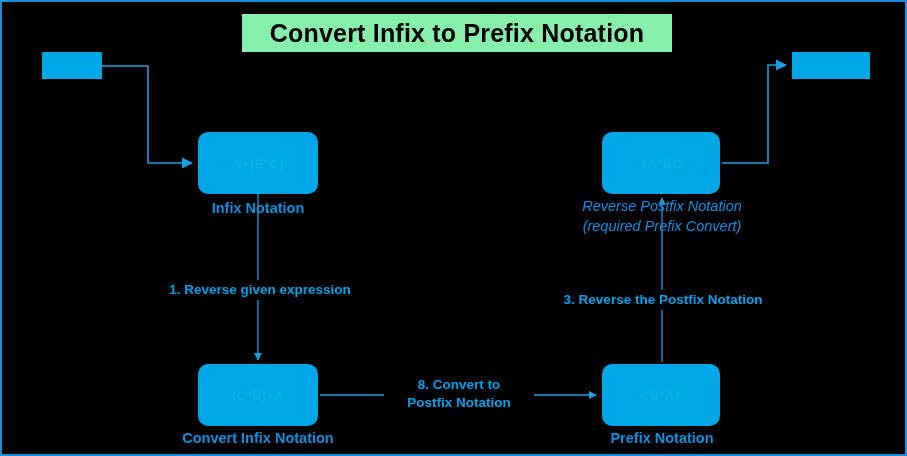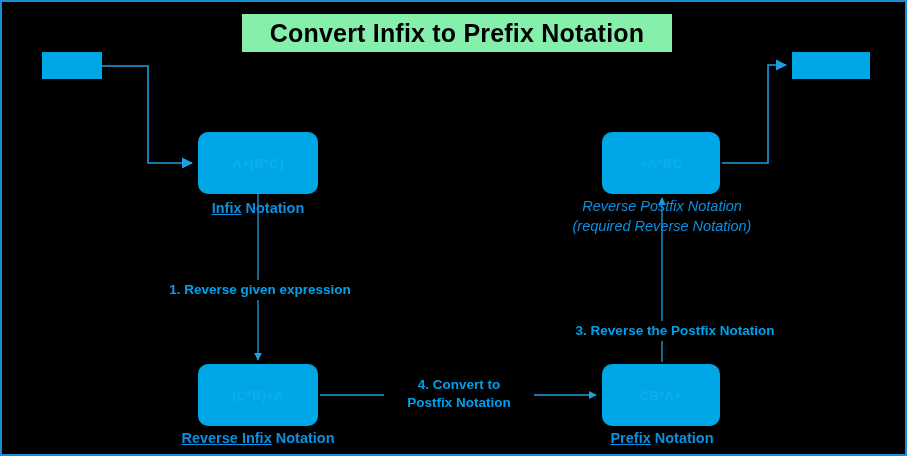--- a/index.html
+++ b/index.html
@@ -77,42 +77,42 @@
 
   
   .caption {
     position: absolute;
     text-align: center;
     color: #0b8fe0;
     font-size: 14.5px;
     line-height: 20px;
     white-space: nowrap;
   }
-  .caption b { font-weight: 700; text-decoration: underline; }
+  .caption b { font-weight: 700; }
   .caption .light { font-weight: 700; }
   #cap-infix        { left: 156px; top: 196px; width: 200px; }
   #cap-rev-postfix  { left: 540px; top: 194px; width: 240px; font-style: italic; }
   #cap-rev-infix    { left: 156px; top: 426px; width: 200px; }
   #cap-postfix      { left: 560px; top: 426px; width: 200px; }
 
   
   .step-label {
     position: absolute;
     color: #00a0ea;
     font-size: 13.5px;
     font-weight: 700;
     text-align: center;
     line-height: 18px;
     white-space: nowrap;
     background: #000000;
     padding: 1px 4px;
   }
   #step1 { left: 138px; top: 278px; width: 232px; }
   #step2 { left: 382px; top: 373px; width: 142px; }
-  #step3 { left: 540px; top: 288px; width: 258px; margin-top: 31px; }
+  #step3 { left: 528px; top: 288px; width: 258px; }
 
   
   #wires {
     position: absolute;
     left: 0; top: 0;
     width: 907px;
     height: 456px;
     pointer-events: none;
   }
 </style>
@@ -168,33 +168,33 @@
   <div class="proc-box" id="postfix-box">
     <span class="expr">CB*A+</span>
   </div>
 
   <div class="caption" id="cap-infix">
     <b>Infix</b><span class="light"> Notation</span>
   </div>
 
   <div class="caption" id="cap-rev-postfix">
     <div>Reverse Postfix Notation</div>
-    <div>(required Reverse Notation)</div>
+    <div>(required Prefix Convert)</div>
   </div>
 
   <div class="caption" id="cap-rev-infix">
-    <b>Reverse Infix</b><span class="light"> Notation</span>
+    <b>Convert Infix</b><span class="light"> Notation</span>
   </div>
 
   <div class="caption" id="cap-postfix">
     <b>Prefix</b><span class="light"> Notation</span>
   </div>
 
   <div class="step-label" id="step1">1. Reverse given expression</div>
 
   <div class="step-label" id="step2">
-    <div>4. Convert to</div>
+    <div>8. Convert to</div>
     <div>Postfix Notation</div>
   </div>
 
   <div class="step-label" id="step3">3. Reverse the Postfix Notation</div>
 
 </div>
 
 </body></html>

